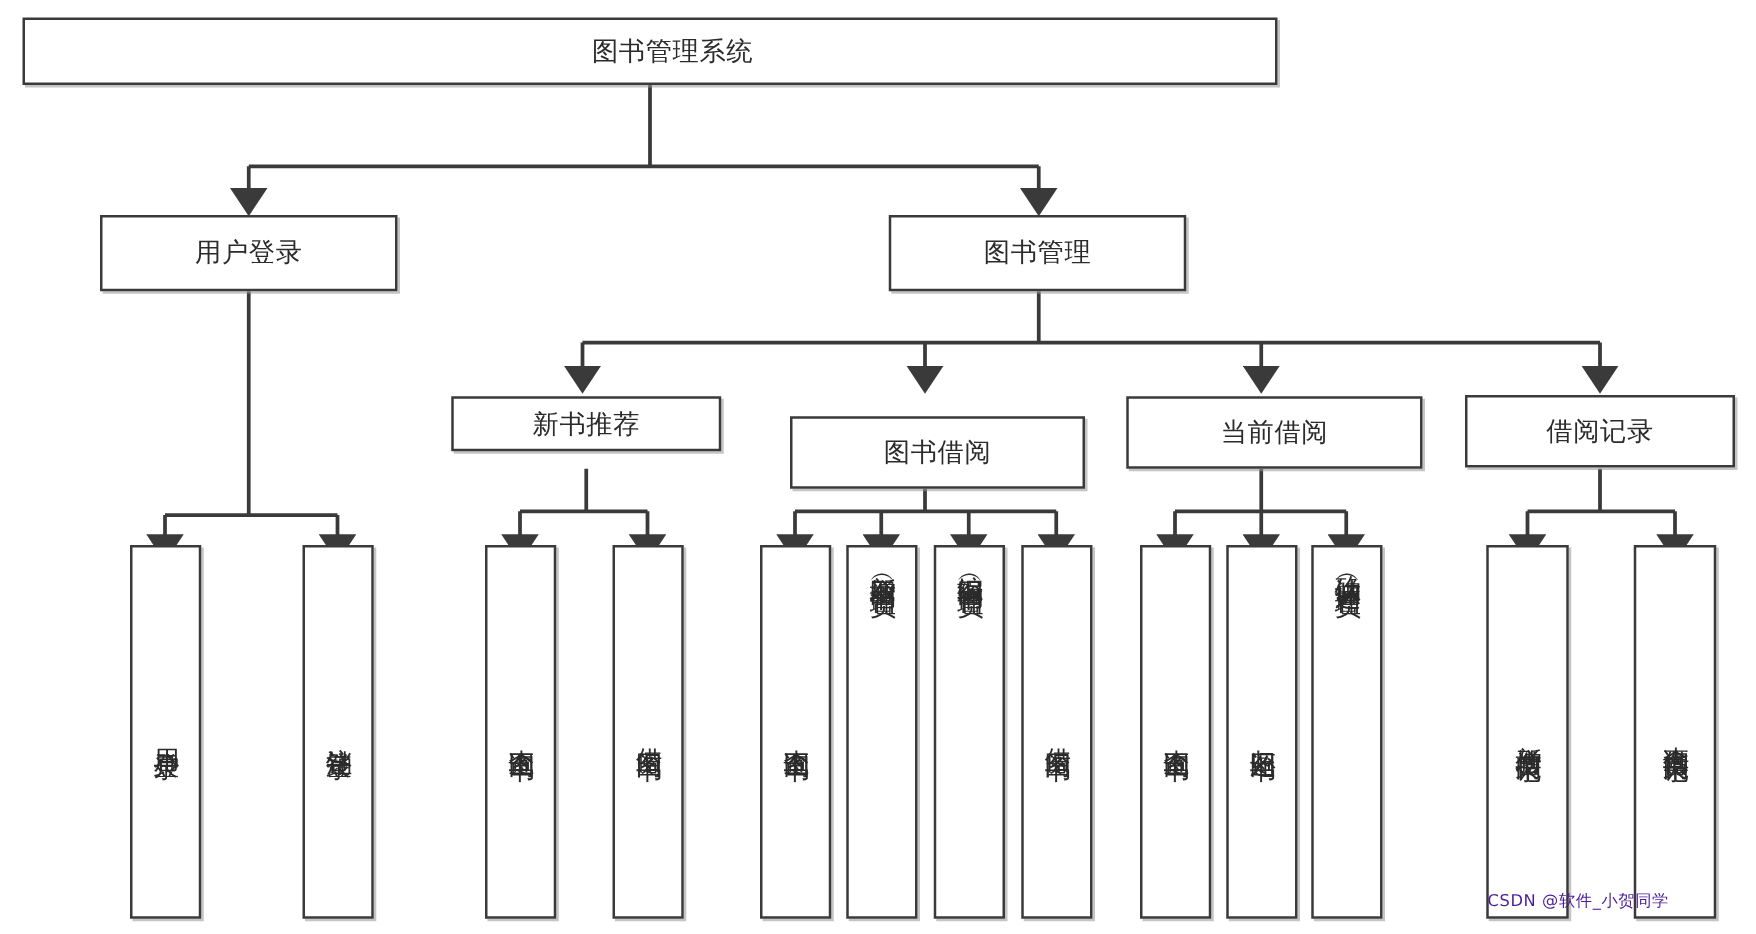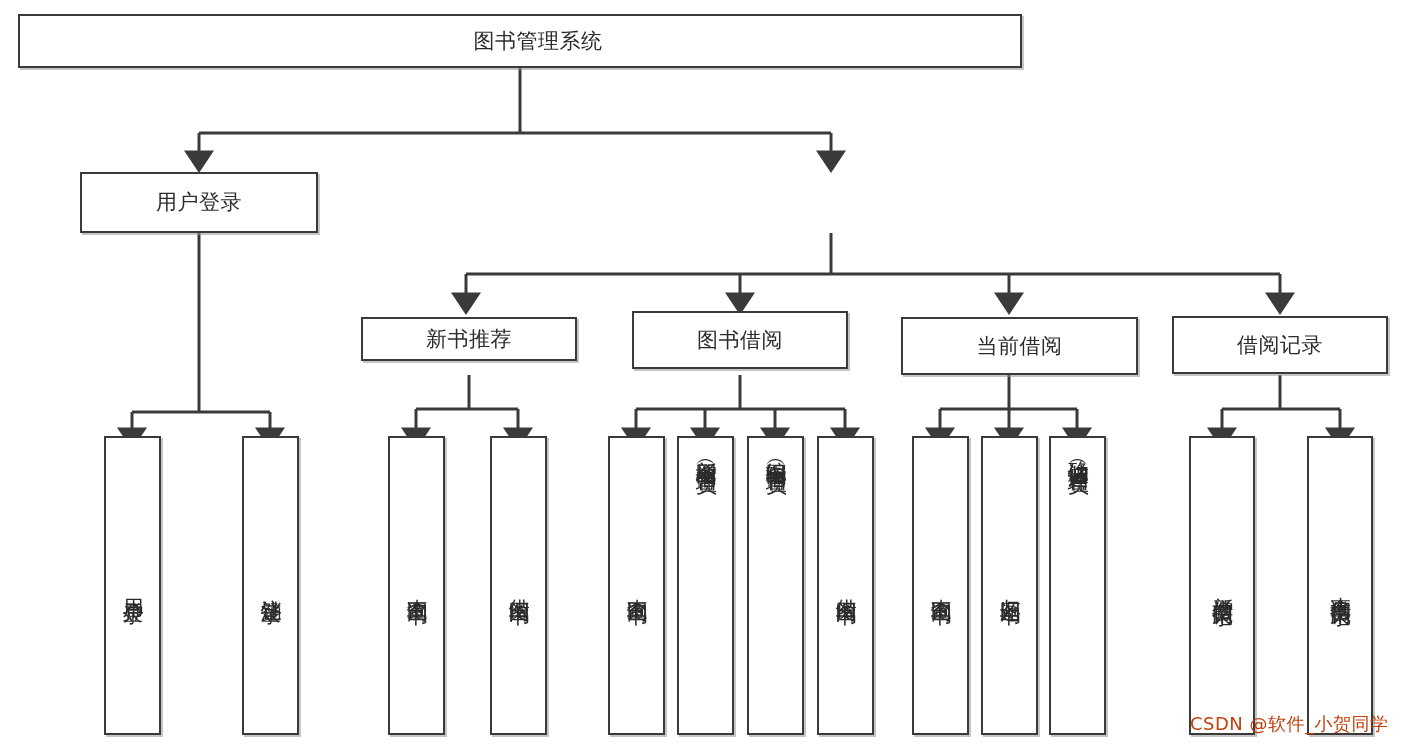--- a/index.html
+++ b/index.html
@@ -56,22 +56,22 @@
     line-height: 1.32;
     letter-spacing: 2px;
     max-height: 100%;
   }
   .node.vert.mid {
     align-items: center;
     padding-top: 0;
   }
   .watermark {
     position: absolute;
-    color: #c2410c;
-    font-size: 18px;
+    color: #4c1d95;
+    font-size: 13px;
     white-space: nowrap;
     letter-spacing: 0.5px;
   }
 </style>
 </head>
 <body>
 
 <div id="canvas">
 
   <svg id="wires" viewBox="0 0 1405 747">
@@ -124,25 +124,28 @@
     </g>
   </svg>
 
   <div class="node" style="left:18px; top:14px; width:1004px; height:54px;padding-left:36px;">
     <span class="lbl">图书管理系统</span>
   </div>
 
   <div class="node" style="left:80px; top:172px; width:238px; height:61px;">
     <span class="lbl">用户登录</span>
   </div>
+  <div class="node" style="left:711px; top:172px; width:238px; height:61px;">
+    <span class="lbl">图书管理</span>
+  </div>
 
   <div class="node" style="left:361px; top:317px; width:216px; height:44px;">
     <span class="lbl">新书推荐</span>
   </div>
-  <div class="node" style="left:632px; top:311px; width:216px; height:58px;">
+  <div class="node" style="left:632px; top:333px; width:236px; height:58px;">
     <span class="lbl">图书借阅</span>
   </div>
   <div class="node" style="left:901px; top:317px; width:237px; height:58px;">
     <span class="lbl">当前借阅</span>
   </div>
   <div class="node" style="left:1172px; top:316px; width:216px; height:58px;">
     <span class="lbl">借阅记录</span>
   </div>
 
   <div class="node vert mid" style="left:104px; top:436px; width:57px; height:299px;">

